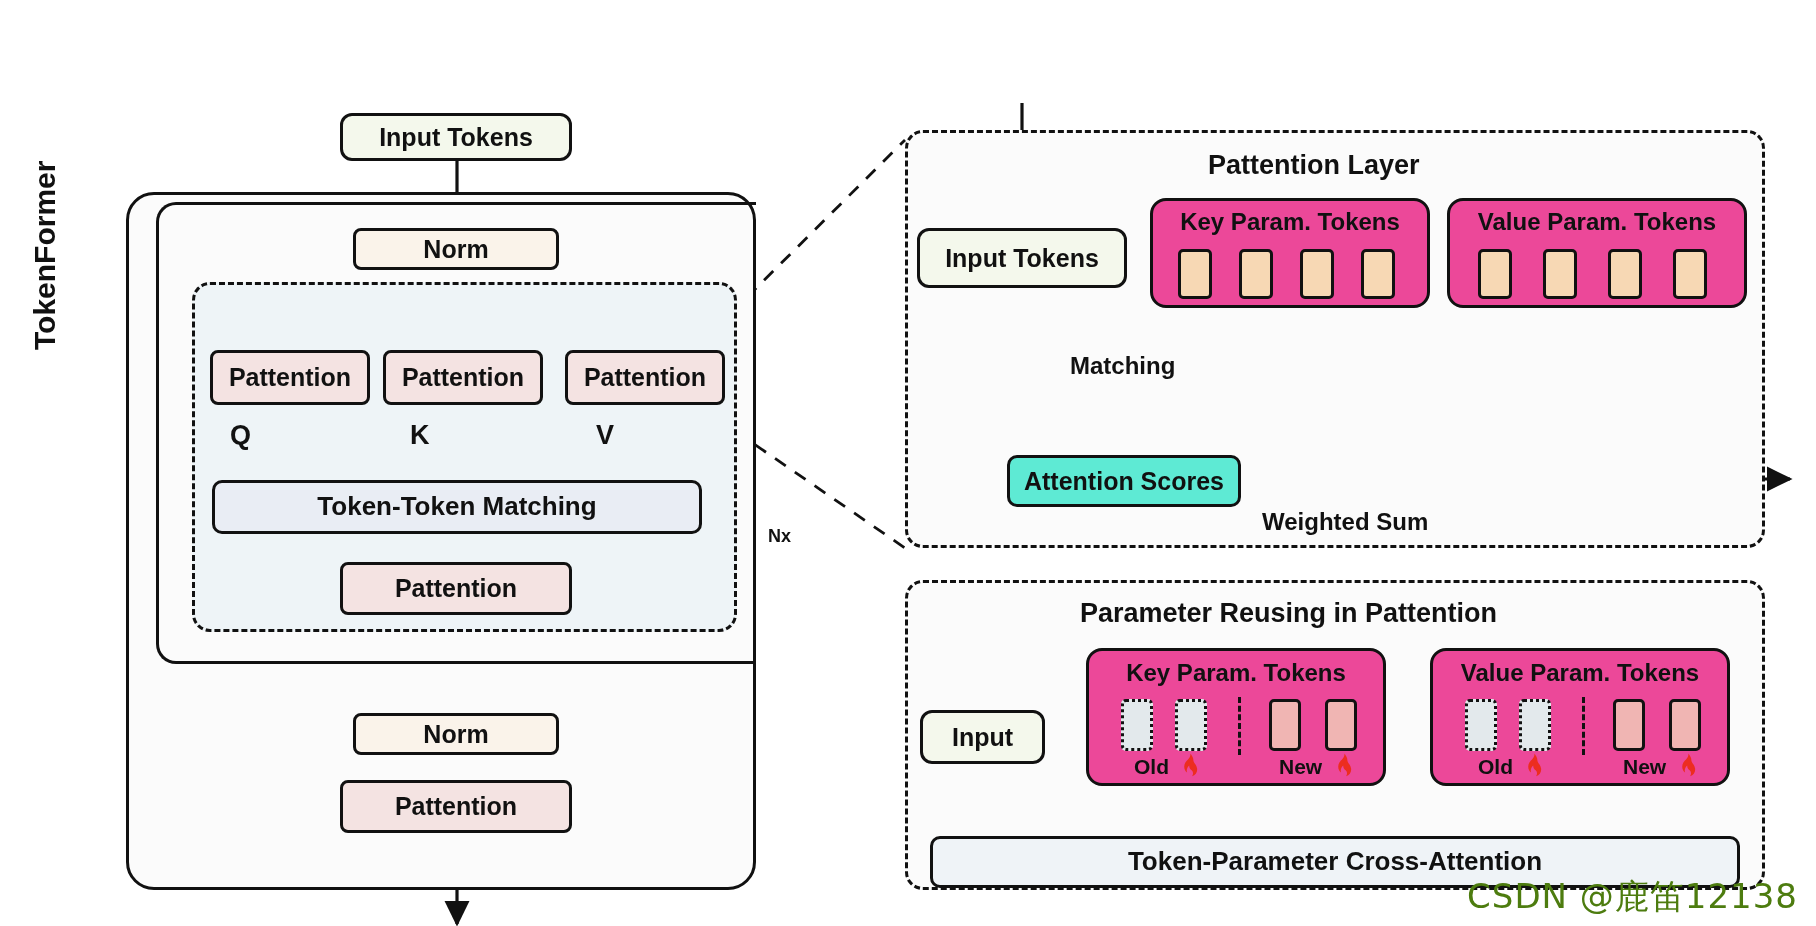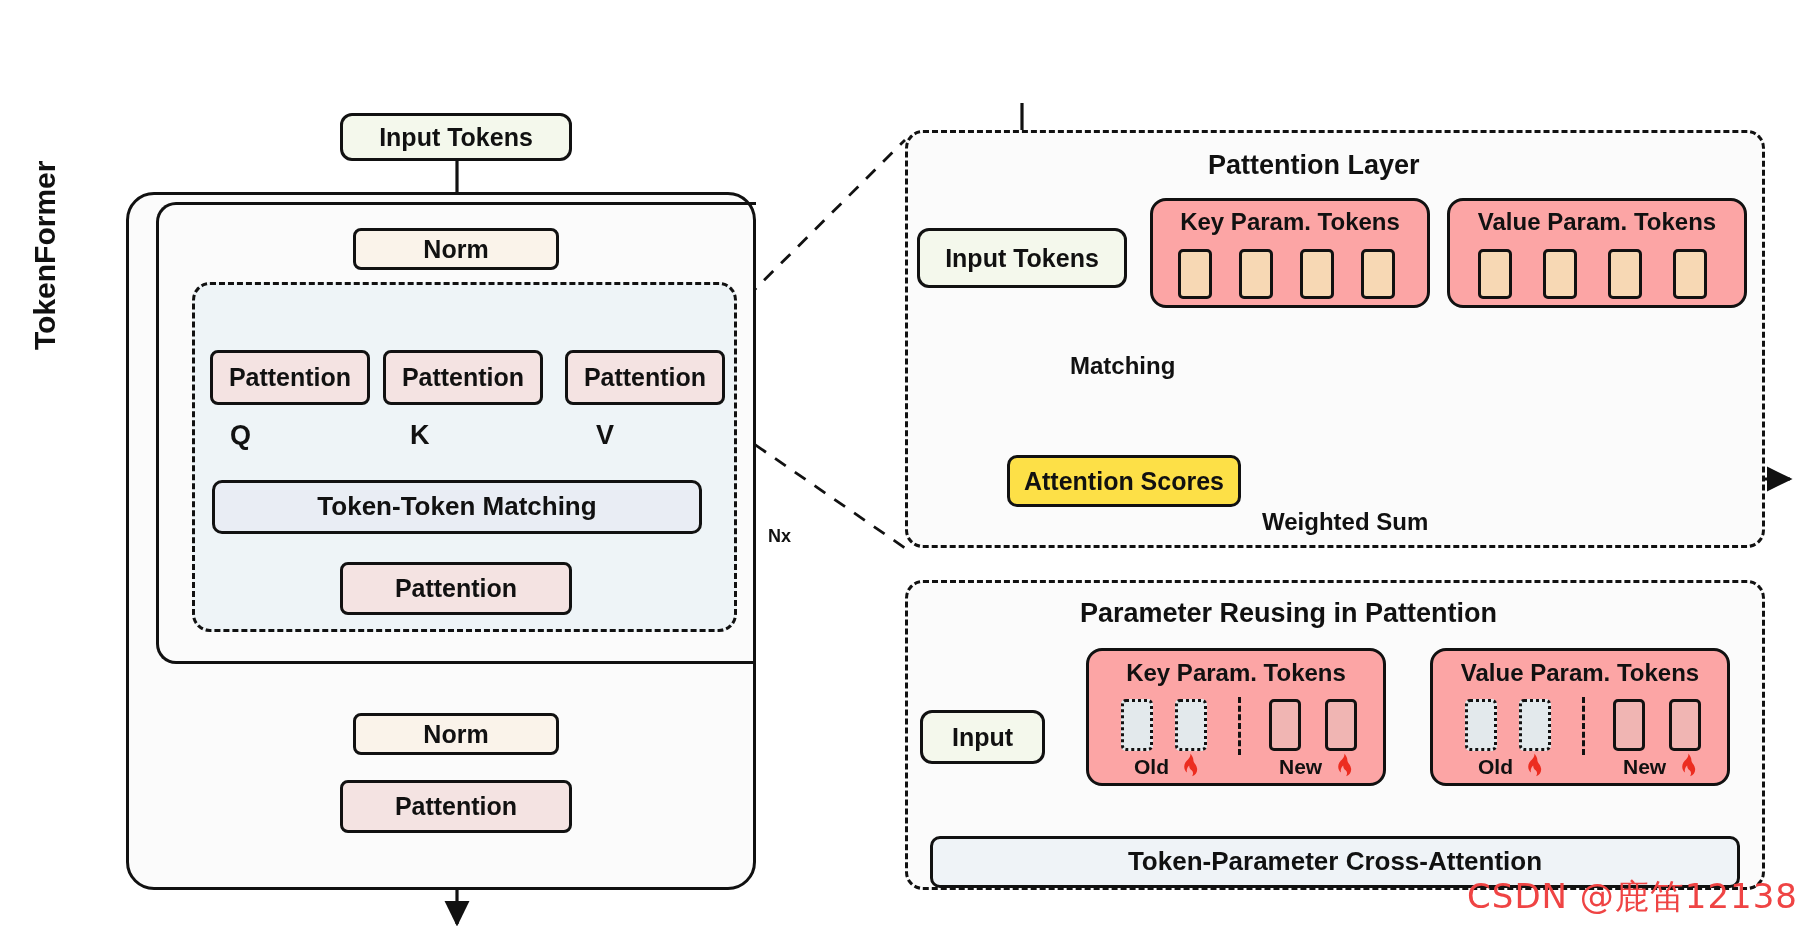--- a/index.html
+++ b/index.html
@@ -33,21 +33,21 @@
     font-weight:bold;
     color:#111111;
     text-align:center;
     line-height:1.05;
     white-space:nowrap;
   }
   .b-green{background:#f4f8ec;}
   .b-cream{background:#faf3ea;}
   .b-pink{background:#f4e3e2;}
   .b-bluegray{background:#e9edf4;}
-  .b-lav{background:#fde047;}
+  .b-lav{background:#5eead4;}
   .b-softpink{background:#faf0ef;}
   .b-lightblue{background:#eff3f7;}
 
   
   .shell{
     position:absolute;
     box-sizing:border-box;
     border:3px solid #111111;
     border-radius:28px;
     background:#fbfbfb;
@@ -91,21 +91,21 @@
     transform:rotate(-90deg);
     transform-origin:left top;
     white-space:nowrap;
   }
   
   .tokengroup{
     position:absolute;
     box-sizing:border-box;
     border:3px solid #111111;
     border-radius:16px;
-    background:#fca5a5;
+    background:#ec4899;
   }
   .tg-title{
     position:absolute;
     width:100%;
     text-align:center;
     font-weight:bold;
     font-size:24px;
     color:#111111;
     white-space:nowrap;
   }
@@ -143,21 +143,21 @@
   }
   .flame{
     position:absolute;
     width:18px;height:24px;
   }
   .watermark{
     position:absolute;
     right:18px;
     bottom:6px;
     font-size:34px;
-    color:#ef4444;
+    color:#4d7c0f;
     letter-spacing:1px;
     white-space:nowrap;
     font-family:"DejaVu Sans", sans-serif;
   }
 </style>
 </head>
 <body>
 
 <div id="stage">
 

